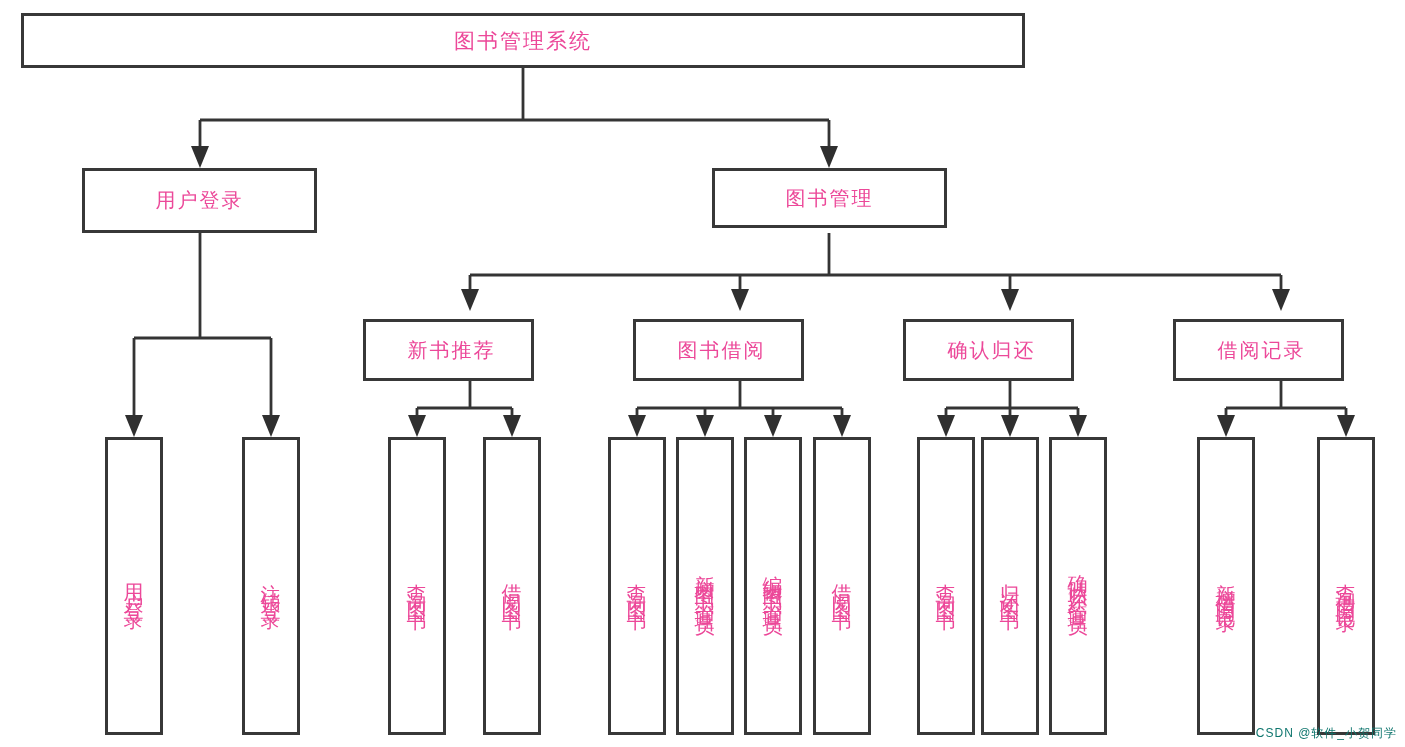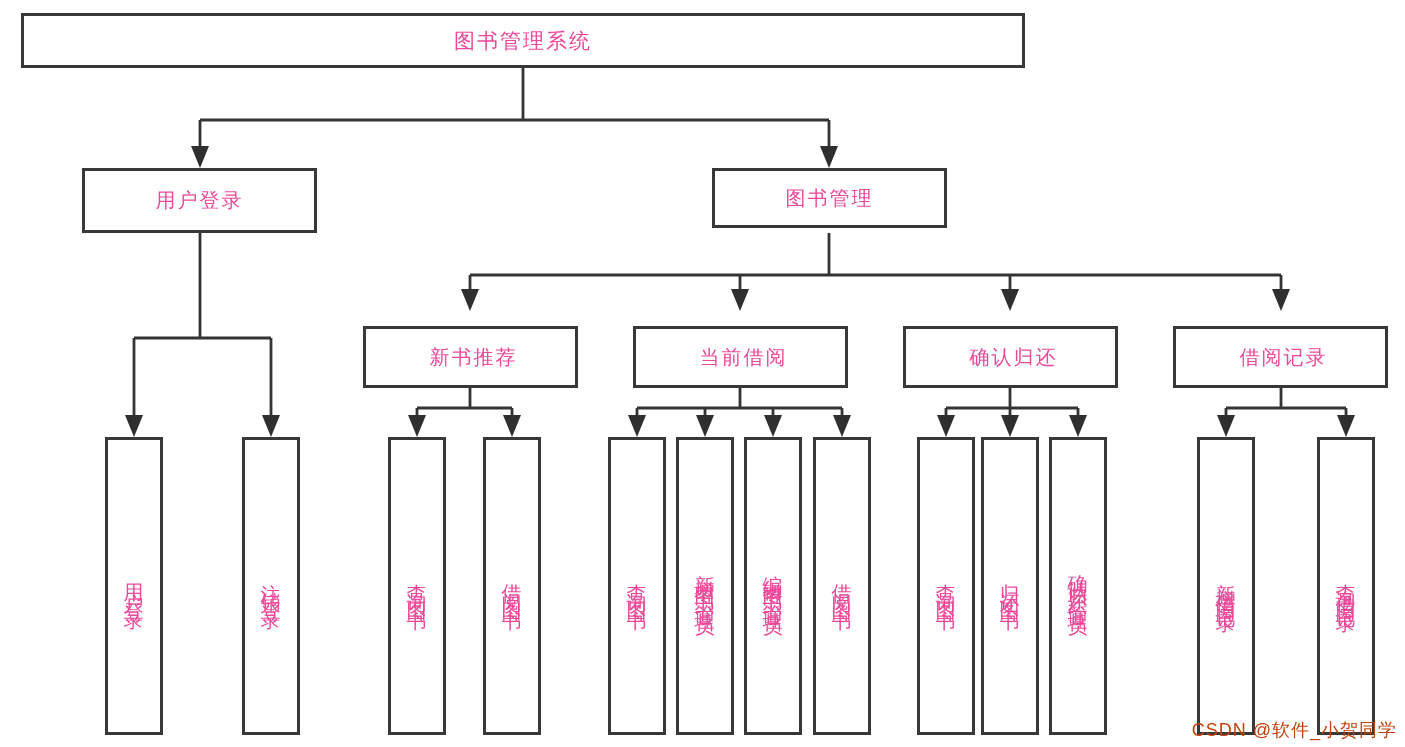--- a/index.html
+++ b/index.html
@@ -53,21 +53,21 @@
     letter-spacing: 9px;
     line-height: 1;
     white-space: nowrap;
   }
   .vbox .vlabel.tight {
     letter-spacing: 6px;
   }
   .root-box   { left: 21px;  top: 13px;  width: 1004px; height: 55px; }
   .lvl2-a     { left: 82px;  top: 168px; width: 235px;  height: 65px; }
   .lvl2-b     { left: 712px; top: 168px; width: 235px;  height: 60px; }
-  .lvl3       { top: 326px;  width: 215px; height: 62px; padding-left: 6px; }
+  .lvl3       { top: 319px;  width: 171px; height: 62px; padding-left: 6px; }
   .lvl3-a     { left: 363px; }
   .lvl3-b     { left: 633px; }
   .lvl3-c     { left: 903px; }
   .lvl3-d     { left: 1173px; }
   .vb-1  { left: 105px; }
   .vb-2  { left: 242px; }
   .vb-3  { left: 388px; }
   .vb-4  { left: 483px; }
   .vb-5  { left: 608px; }
   .vb-6  { left: 676px; }
@@ -75,22 +75,22 @@
   .vb-8  { left: 813px; }
   .vb-9  { left: 917px; }
   .vb-10 { left: 981px; }
   .vb-11 { left: 1049px; }
   .vb-12 { left: 1197px; }
   .vb-13 { left: 1317px; }
   .watermark {
     position: absolute;
     right: 8px;
     bottom: 5px;
-    font-size: 18px;
-    color: #c2410c;
+    font-size: 12px;
+    color: #0f766e;
     letter-spacing: 1px;
     z-index: 3;
     white-space: nowrap;
   }
   .conn-line {
     stroke: #343434;
     stroke-width: 2.8;
     fill: none;
   }
   .conn-arrow {
@@ -187,21 +187,21 @@
     <span class="hlabel">用户登录</span>
   </div>
   <div class="box lvl2-b">
     <span class="hlabel">图书管理</span>
   </div>
 
   <div class="box lvl3 lvl3-a">
     <span class="hlabel">新书推荐</span>
   </div>
   <div class="box lvl3 lvl3-b">
-    <span class="hlabel">当前借阅</span>
+    <span class="hlabel">图书借阅</span>
   </div>
   <div class="box lvl3 lvl3-c">
     <span class="hlabel">确认归还</span>
   </div>
   <div class="box lvl3 lvl3-d">
     <span class="hlabel">借阅记录</span>
   </div>
 
   <div class="box vbox vb-1">
     <span class="vlabel">用户登录</span>

